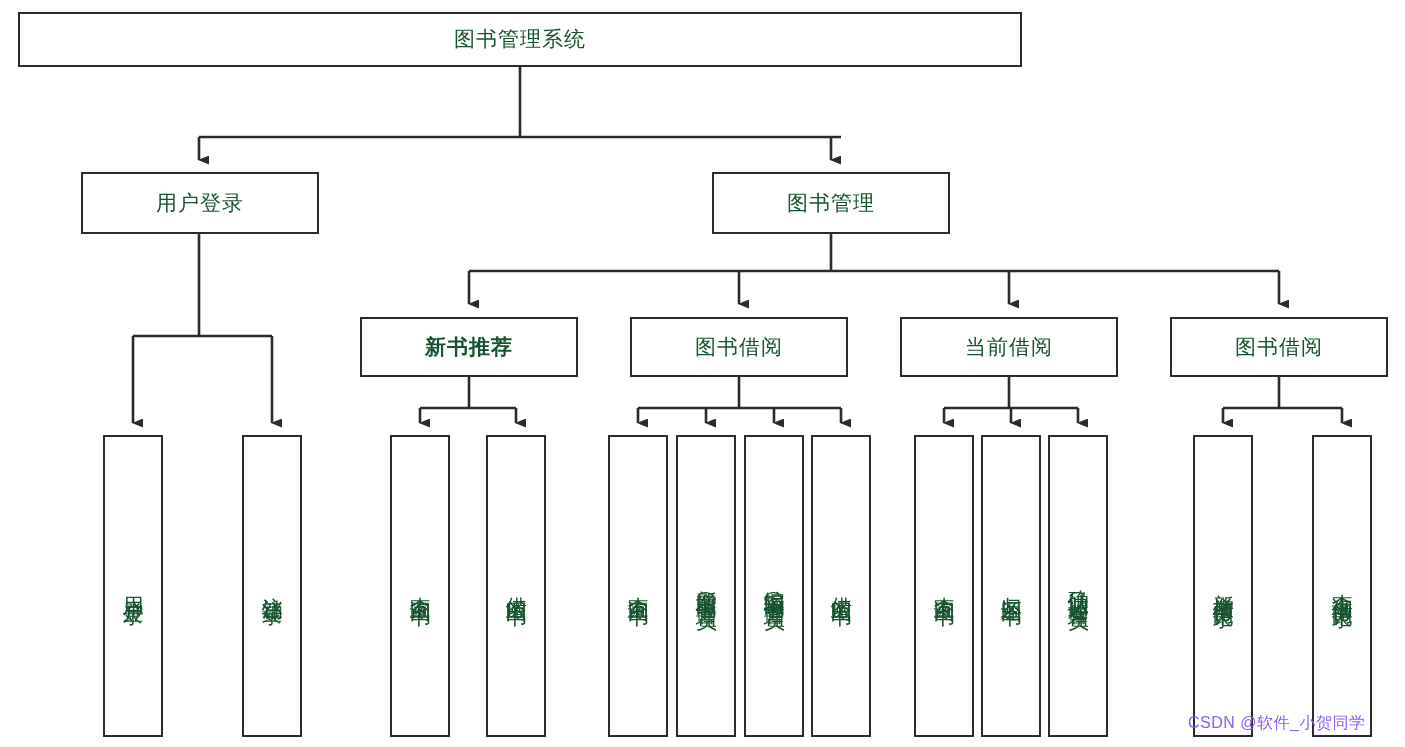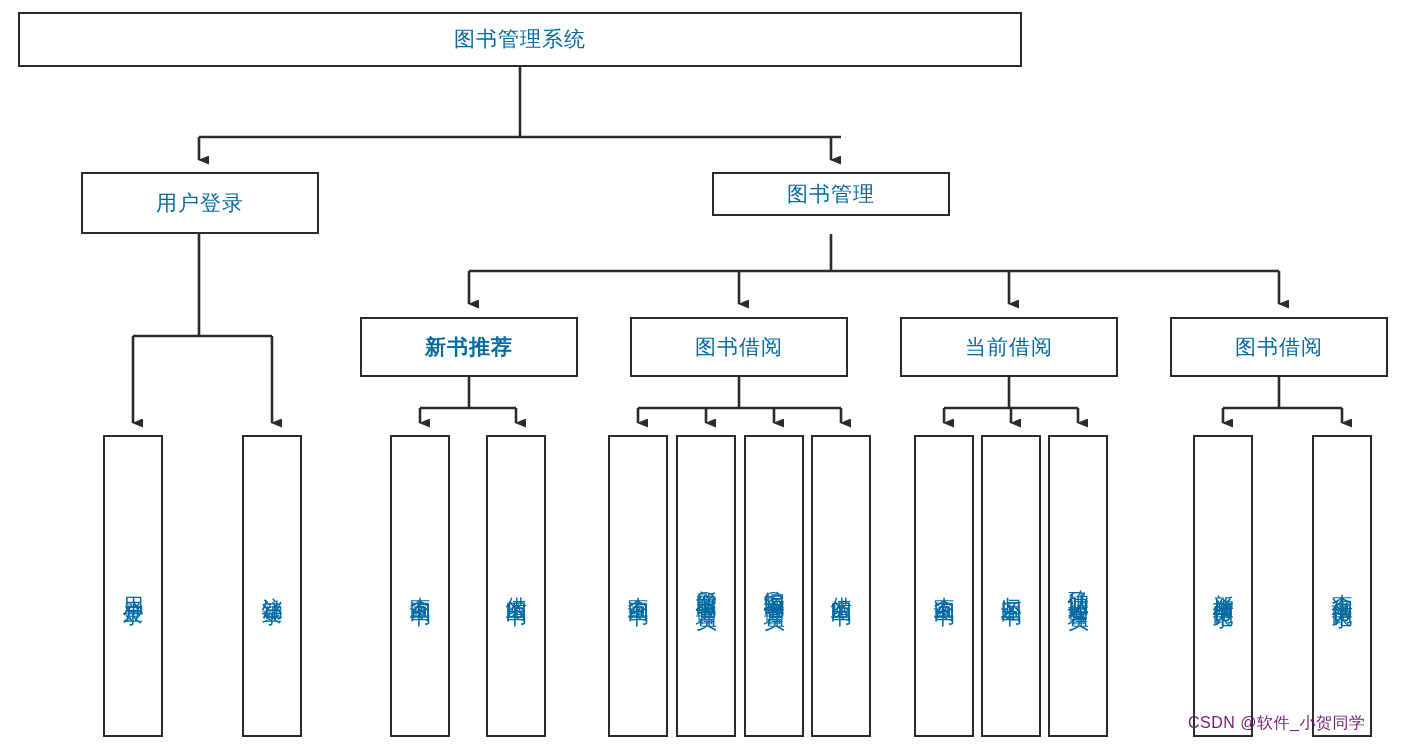--- a/index.html
+++ b/index.html
@@ -26,21 +26,21 @@
     pointer-events: none;
   }
   .node {
     position: absolute;
     box-sizing: border-box;
     background: #ffffff;
     border: 2px solid #2b2b2b;
     display: flex;
     align-items: center;
     justify-content: center;
-    color: #0369a1;
+    color: #14532d;
   }
   .node .label {
     display: block;
     text-align: center;
   }
   .node-h .label {
     font-size: 21px;
     line-height: 1.15;
     letter-spacing: 1px;
     white-space: nowrap;
@@ -59,21 +59,21 @@
     font-size: 21px;
     line-height: 1.25;
     letter-spacing: 3px;
     white-space: nowrap;
   }
   .watermark {
     position: absolute;
     left: 1188px;
     top: 713px;
     font-size: 16px;
-    color: #701a75;
+    color: #8b5cf6;
     white-space: nowrap;
     letter-spacing: 0.5px;
   }
 </style>
 </head>
 <body>
 
 <div id="canvas">
 
   <svg class="connectors" viewBox="0 0 1405 747">
@@ -127,21 +127,21 @@
     </g>
   </svg>
 
   <div class="node node-h node-root" style="left:18px; top:12px; width:1004px; height:55px;">
     <span class="label">图书管理系统</span>
   </div>
 
   <div class="node node-h" style="left:81px; top:172px; width:238px; height:62px;">
     <span class="label">用户登录</span>
   </div>
-  <div class="node node-h" style="left:712px; top:172px; width:238px; height:44px;">
+  <div class="node node-h" style="left:712px; top:172px; width:238px; height:62px;">
     <span class="label">图书管理</span>
   </div>
 
   <div class="node node-h" style="left:360px; top:317px; width:218px; height:60px;font-weight:bold;">
     <span class="label">新书推荐</span>
   </div>
   <div class="node node-h" style="left:630px; top:317px; width:218px; height:60px;">
     <span class="label">图书借阅</span>
   </div>
   <div class="node node-h" style="left:900px; top:317px; width:218px; height:60px;">

